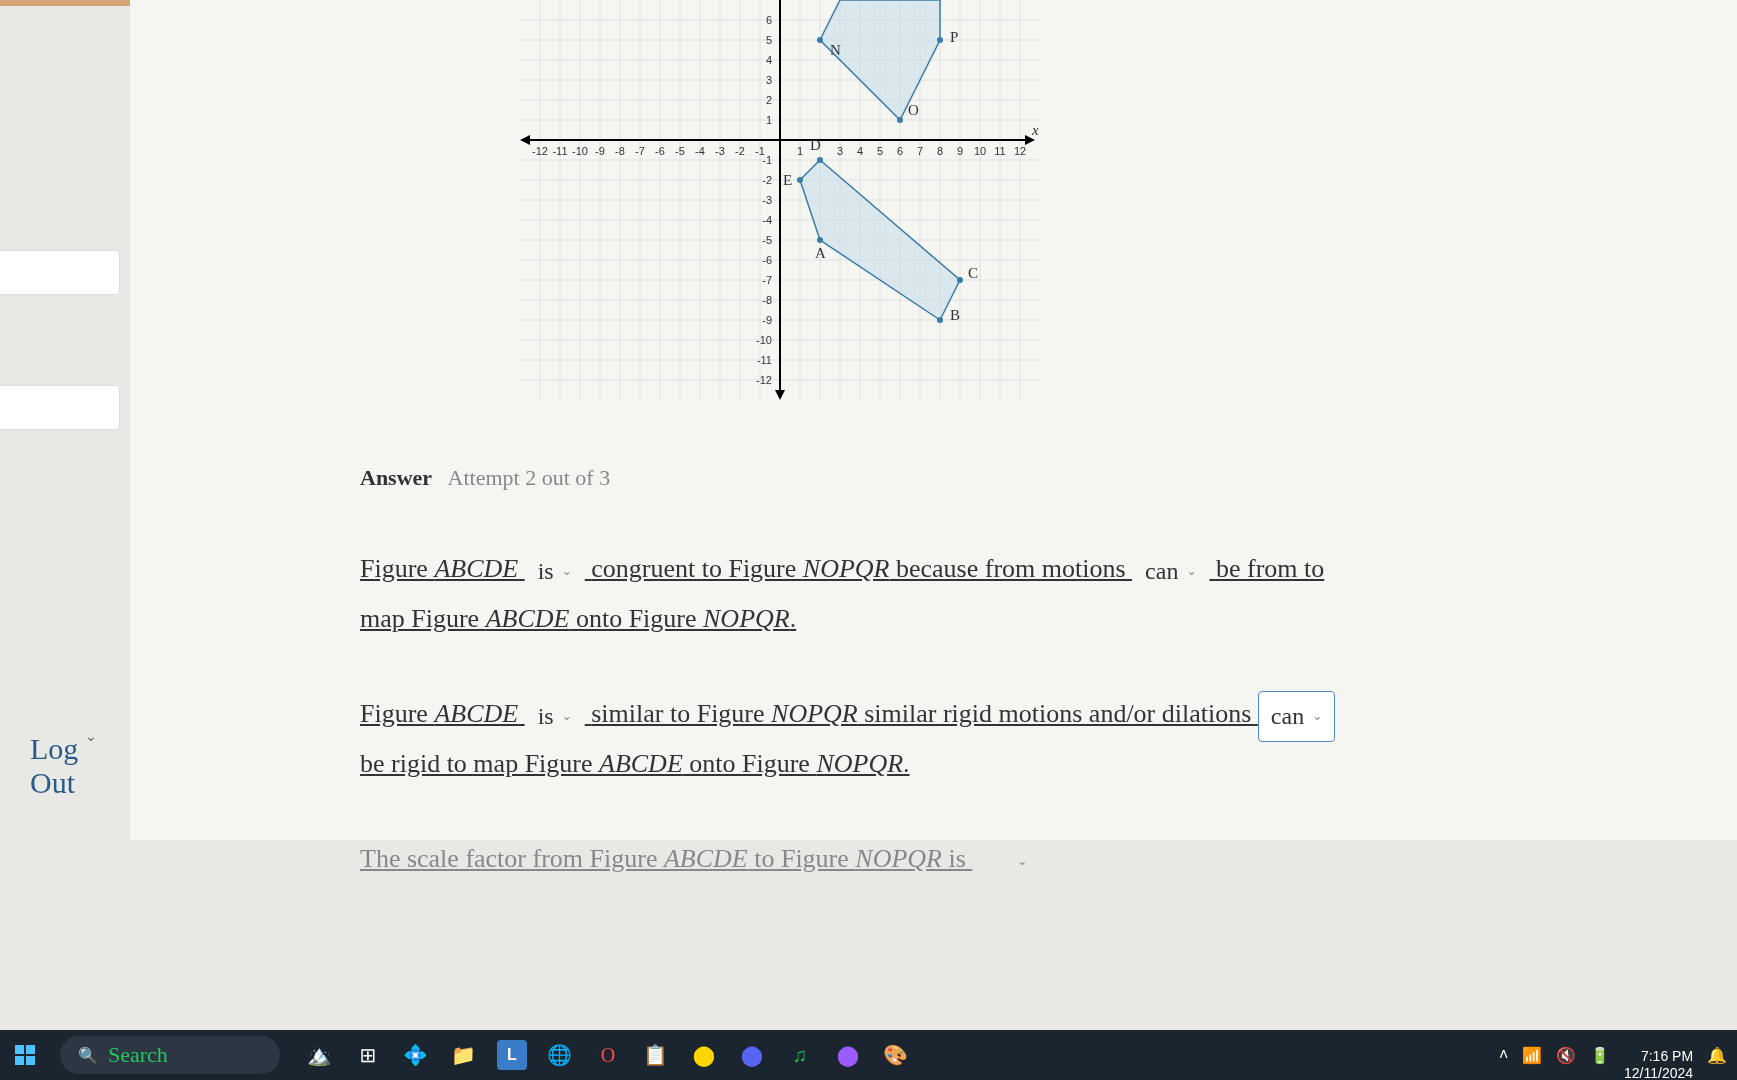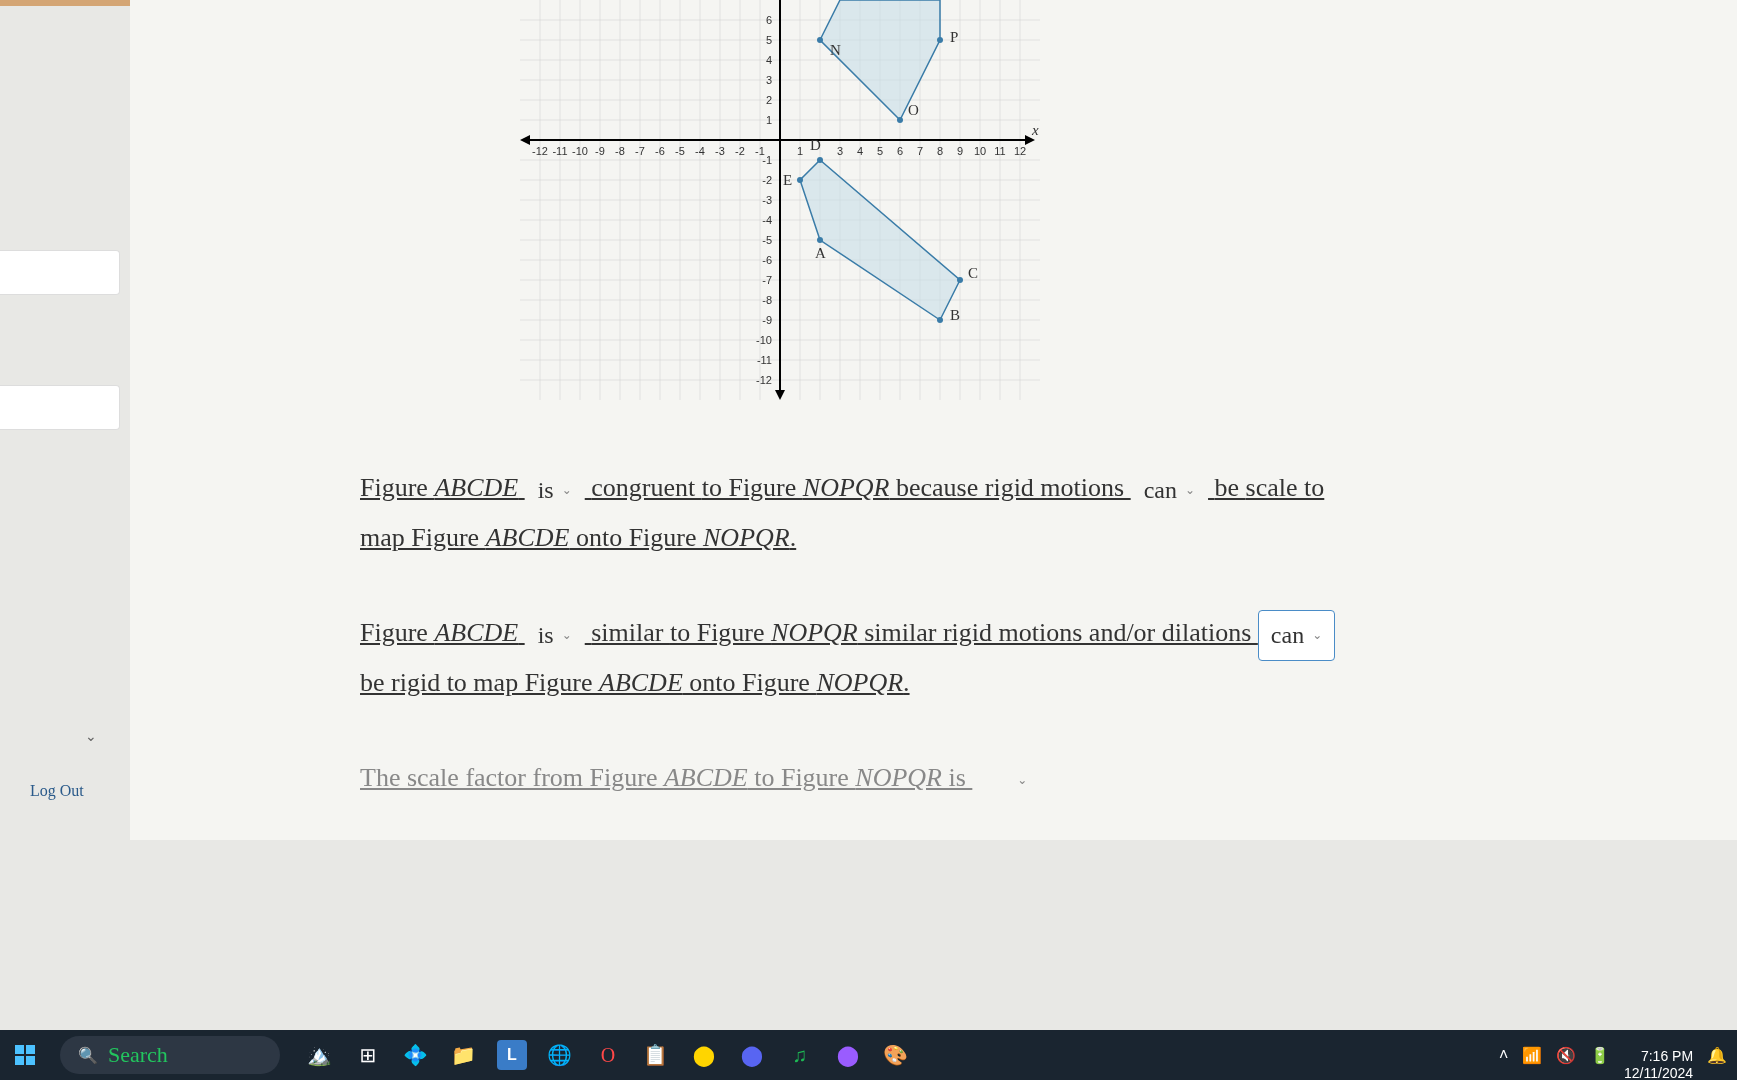--- a/index.html
+++ b/index.html
@@ -30,21 +30,21 @@
       background: #fff;
       margin-bottom: 90px;
       border: 1px solid #ddd;
       border-left: none;
       border-radius: 0 4px 4px 0;
     }
     .logout {
       position: absolute;
       left: 30px;
       bottom: 280px;
-      font-size: 16px;
+      font-size: 30px;
       color: #2a5a8a;
       cursor: pointer;
     }
     .expand-caret {
       position: absolute;
       left: 85px;
       bottom: 335px;
       color: #666;
       font-size: 14px;
     }
@@ -308,33 +308,37 @@
       <circle class="point" cx="300" cy="240" r="3"></circle>
         <text class="point-label" x="295" y="258">A</text>
       <circle class="point" cx="420" cy="320" r="3"></circle>
         <text class="point-label" x="430" y="320">B</text>
       <circle class="point" cx="440" cy="280" r="3"></circle>
         <text class="point-label" x="448" y="278">C</text>
     </svg>
   </div>
 
   <div class="answer-section">
+    <div class="answer-header">
+      <span class="bold">Answer</span>
+      <span class="attempt">Attempt 2 out of 3</span>
+    </div>
 
     <div class="statement">
       <span>Figure </span><span class="italic">ABCDE</span><span>  </span>
       <span class="dropdown">
           <span>is</span>
           <span class="dropdown-caret">⌄</span>
         </span>
-      <span>  congruent </span><span>to Figure </span><span class="italic">NOPQR</span><span> because rigid motions  </span>
+      <span>  congruent </span><span>to Figure </span><span class="italic">NOPQR</span><span> because from motions  </span>
       <span class="dropdown">
           <span>can</span>
           <span class="dropdown-caret">⌄</span>
         </span>
-      <span>  be </span><span>scale to</span><br>
+      <span>  be </span><span>from to</span><br>
       <span>map Figure </span><span class="italic">ABCDE</span><span> onto Figure </span><span class="italic">NOPQR</span><span>.</span>
     </div>
 
     <div class="statement">
       <span>Figure </span><span class="italic">ABCDE</span><span>  </span>
       <span class="dropdown">
           <span>is</span>
           <span class="dropdown-caret">⌄</span>
         </span>
       <span>  similar </span><span>to Figure </span><span class="italic">NOPQR</span><span> similar rigid motions and/or dilations </span>

